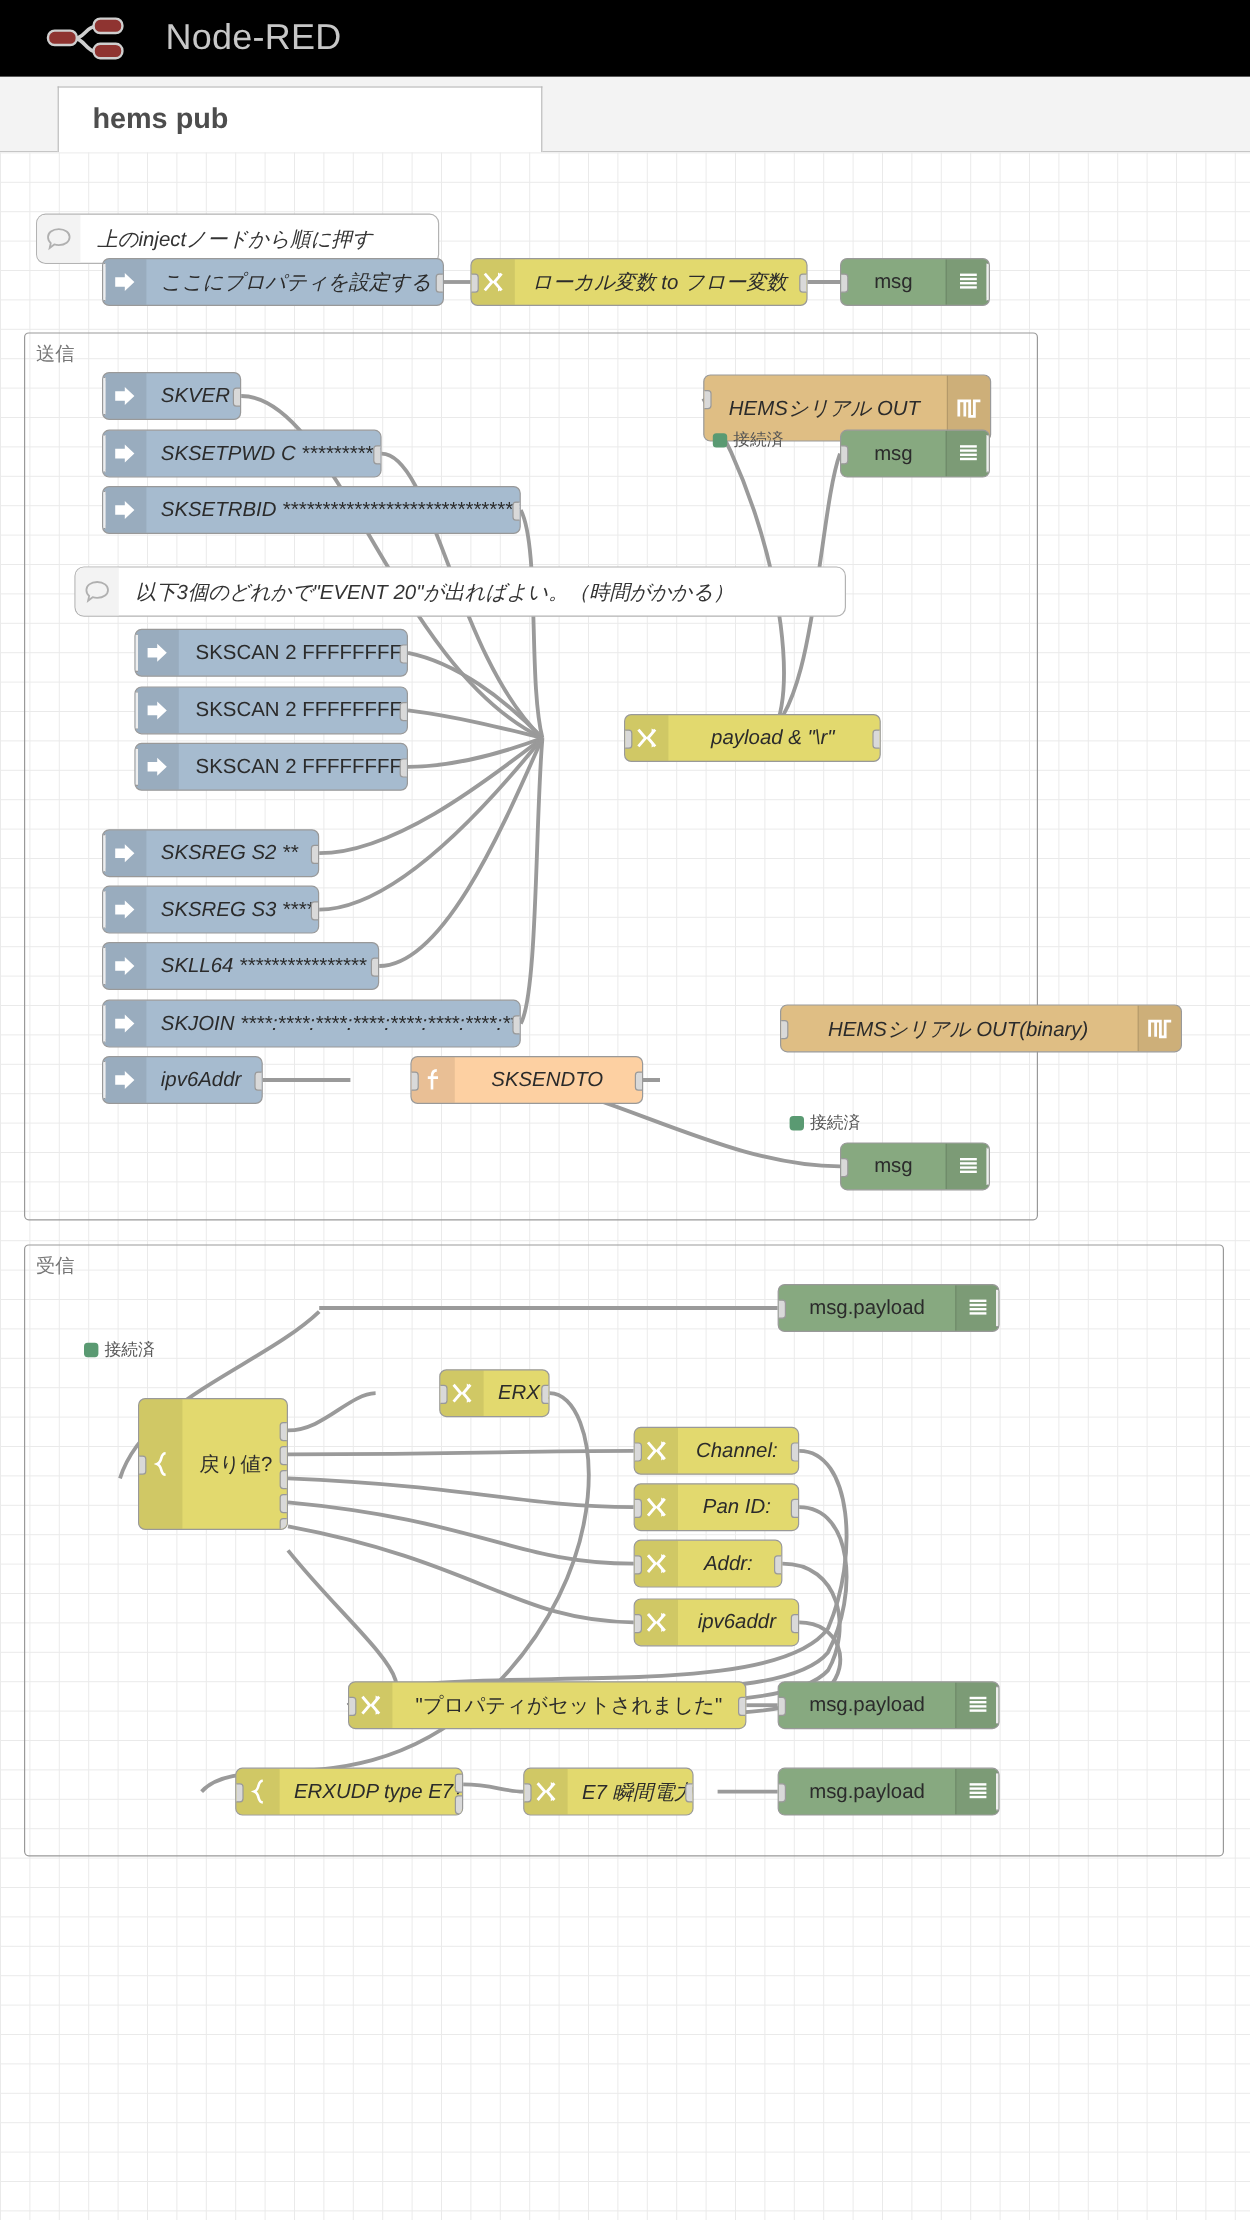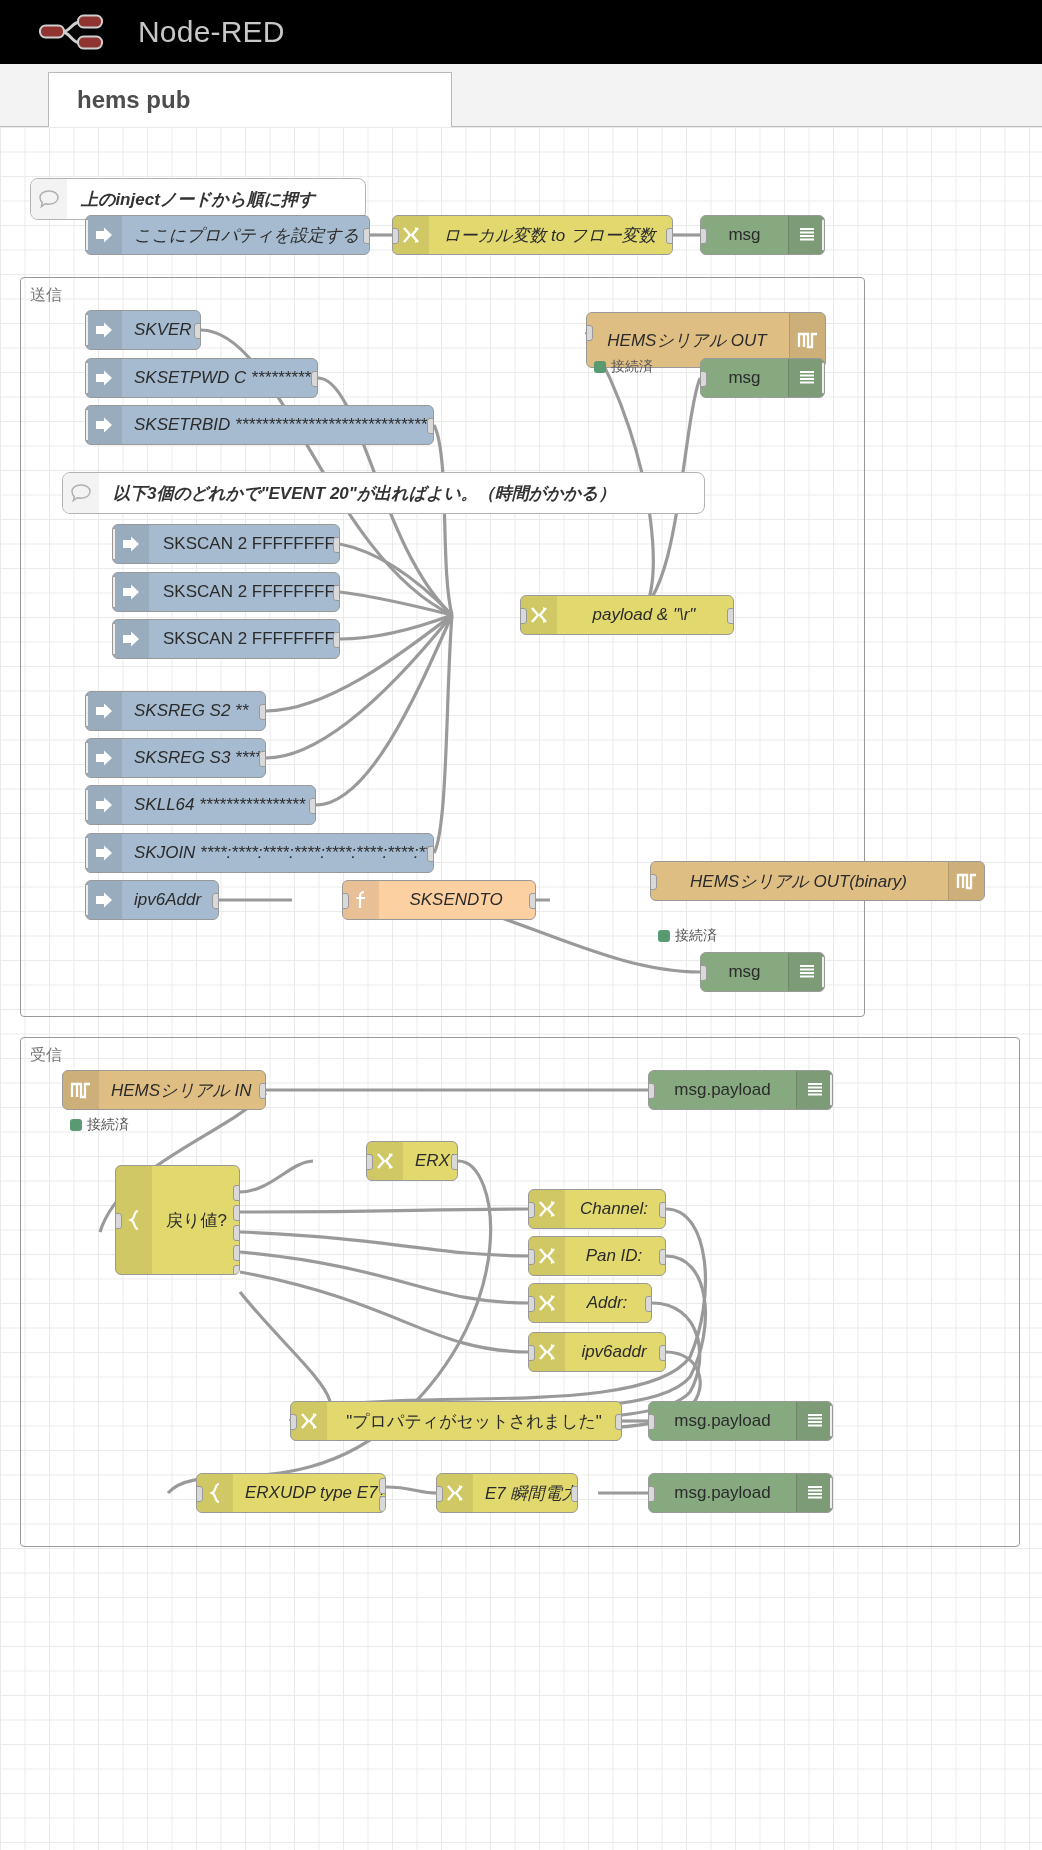--- a/index.html
+++ b/index.html
@@ -113,21 +113,21 @@
   .node .label.center { text-align: center; }
   .node .label.italic { font-style: italic; padding-left: 12px; }
 
   
   .n-inject   { background: #a6bbcf; }
   .n-change   { background: #e2d96e; }
   .n-debug    { background: #87a980; }
   .n-serial   { background: #dfbe84; }
   .n-function { background: #fdd0a2; }
   .n-switch   { background: #e2d96e; }
-  .n-comment  { background: #ffffff; font-weight: bold; }
+  .n-comment  { background: #ffffff; }
 
   
   .inject-btn {
     position: absolute;
     left: -26px; top: 50%;
     transform: translateY(-50%);
     width: 28px; height: 32px;
     background: #eeeeee;
     border: 1px solid #999;
     border-radius: 6px 0 0 6px;
@@ -489,21 +489,21 @@
       <div class="icon-box">
         <svg width="18" height="20" viewBox="0 0 18 20" class="icon-svg">
           <path d="M12 2 C8.5 2 8 4.5 8 7 V18 M4.5 8 H13" stroke="#fff" stroke-width="2.2" fill="none"></path>
         </svg>
       </div>
       <div class="label italic center">SKSENDTO</div>
       <div class="port in" style="top:12px;"></div>
       <div class="port out" style="top:12px;"></div>
     </div>
 
-    <div class="node n-serial" style="left:650px; top:734px; width:335px; height:40px;">
+    <div class="node n-serial" style="left:650px; top:710px; width:335px; height:40px;">
       <div class="label italic center">HEMSシリアル OUT(binary)</div>
       <div class="icon-box right">
         <svg width="22" height="18" viewBox="0 0 22 18" class="icon-svg">
           <path d="M2 16 V3 H7 V16 M7 3 H11 V16 H15 V3 H20" stroke="#fff" stroke-width="2.3" fill="none"></path>
         </svg>
       </div>
       <div class="port in" style="top:12px;"></div>
     </div>
     <div class="status" style="left:658px; top:800px;">
       <span class="dot"></span>
@@ -519,29 +519,20 @@
               <rect x="2" y="5.5" width="14" height="2"></rect>
           <rect x="2" y="9" width="14" height="2"></rect>
               <rect x="2" y="12.5" width="14" height="2"></rect>
             </g>
         </svg>
       </div>
       <div class="debug-btn"></div>
       <div class="port in" style="top:12px;"></div>
     </div>
 
-    <div class="node n-serial" style="left:62px; top:943px; width:204px; height:40px;">
-      <div class="icon-box">
-        <svg width="22" height="18" viewBox="0 0 22 18" class="icon-svg">
-          <path d="M2 16 V3 H7 V16 M7 3 H11 V16 H15 V3 H20" stroke="#fff" stroke-width="2.3" fill="none"></path>
-        </svg>
-      </div>
-      <div class="label italic center">HEMSシリアル IN</div>
-      <div class="port out" style="top:12px;"></div>
-    </div>
     <div class="status" style="left:70px; top:989px;">
       <span class="dot"></span>
       <span>接続済</span>
     </div>
 
     <div class="node n-debug" style="left:648px; top:943px; width:185px; height:40px;">
       <div class="label center">msg.payload</div>
       <div class="icon-box right">
         <svg width="18" height="18" viewBox="0 0 18 18" class="icon-svg">
           <g fill="#fff">

